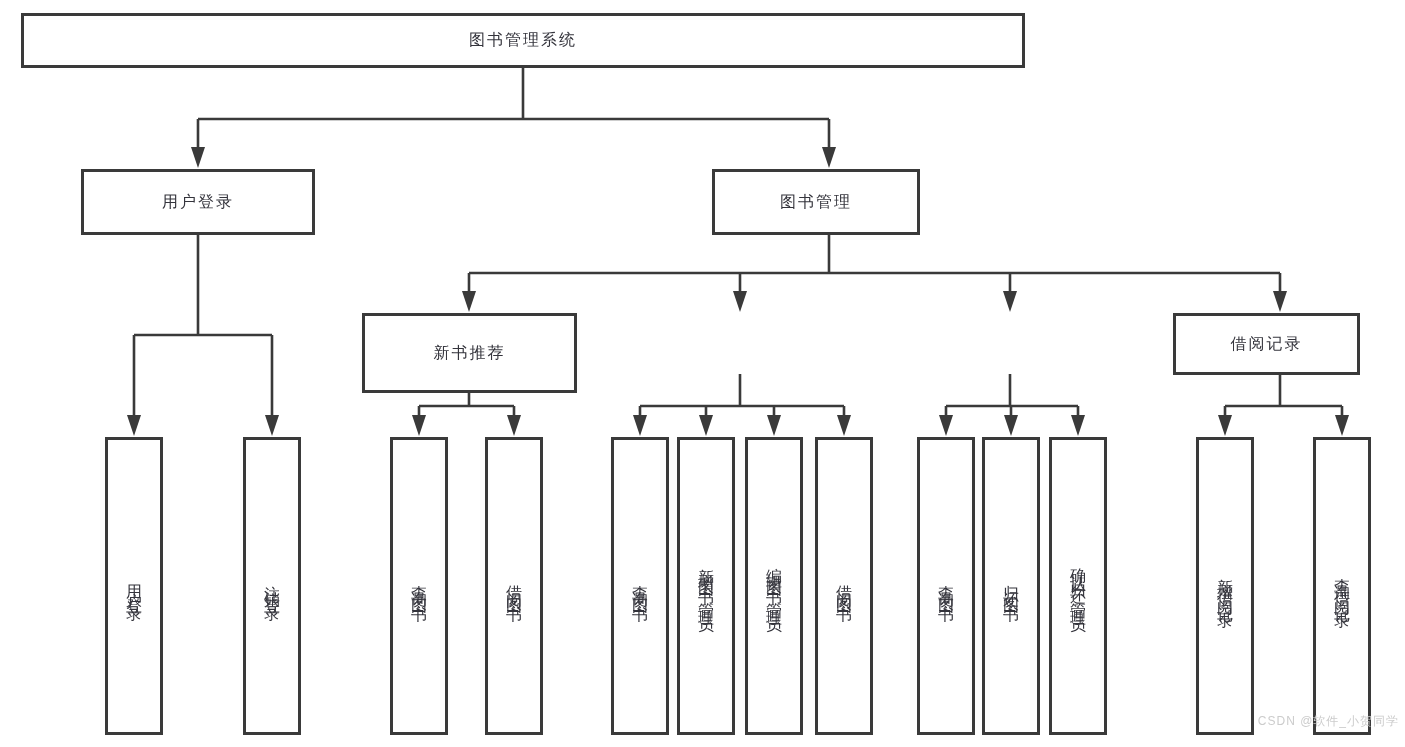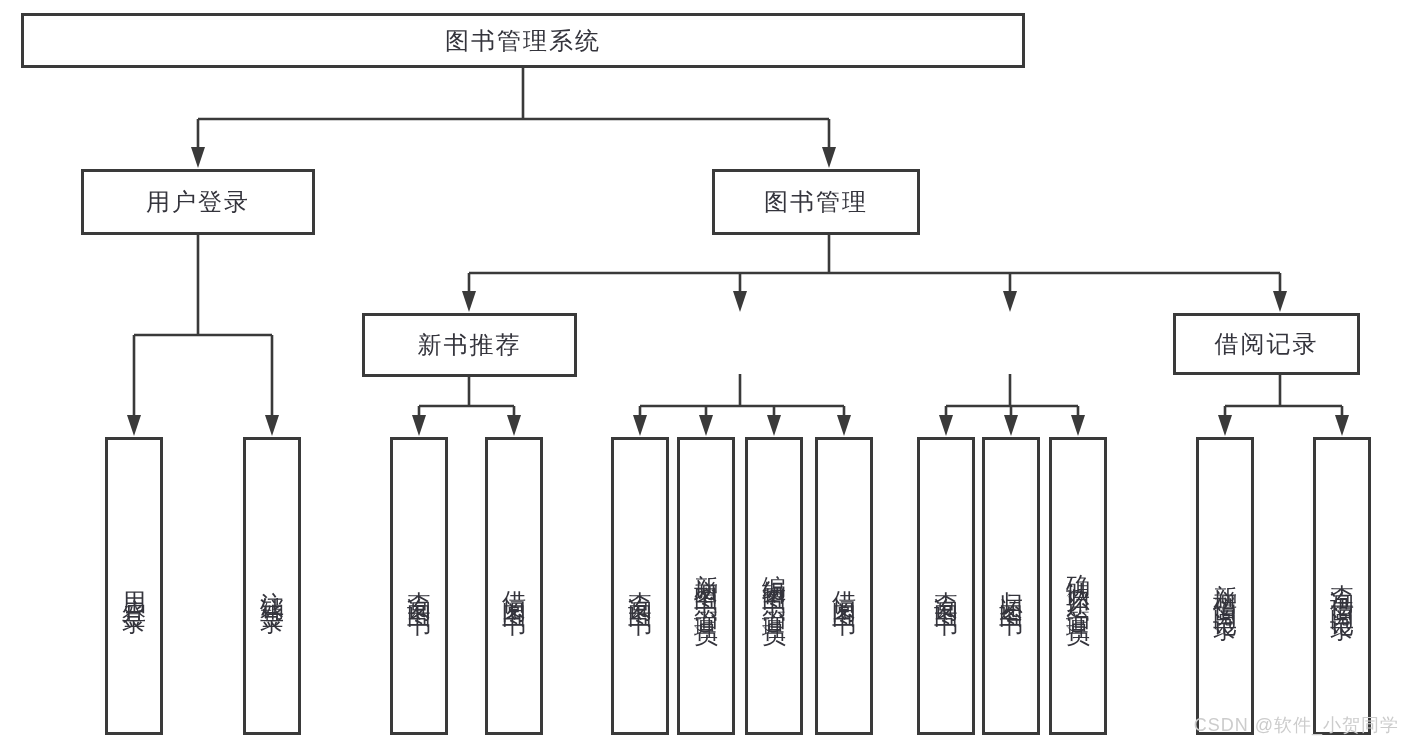--- a/index.html
+++ b/index.html
@@ -4,23 +4,23 @@
 <style>
   * { box-sizing: border-box; }
   html,body { margin:0; padding:0; background:#fff; }
   body { font-family:"Liberation Sans","DejaVu Sans",sans-serif; color:var(--text,#34343c); }
   .canvas { position:relative; width:1405px; height:747px; background:var(--background,#ffffff); overflow:hidden; }
   svg.connectors { position:absolute; left:0; top:0; z-index:1; }
   .wire { stroke:var(--line,#3a3a3a); stroke-width:2.6; fill:none; }
   .arrowhead { fill:var(--line,#3a3a3a); stroke:none; }
   .node { position:absolute; z-index:2; background:#fff; border:3px solid var(--line,#3a3a3a);
           display:flex; align-items:center; justify-content:center;
-          font-size:24px; letter-spacing:2px; white-space:nowrap; }
+          font-size:16px; letter-spacing:2px; white-space:nowrap; }
   .node.leaf span { writing-mode:vertical-rl; letter-spacing:7px; line-height:1; }
-  .watermark { position:absolute; z-index:3; right:6px; top:713px; font-size:18px;
+  .watermark { position:absolute; z-index:3; right:6px; top:713px; font-size:12px;
                color:var(--watermark,#cccccc); letter-spacing:1px; }
 </style>
 </head>
 <body>
 
 <div class="canvas">
 
   <svg class="connectors" width="1405" height="747" viewBox="0 0 1405 747" aria-hidden="true">
 
     <path class="wire" d="M523,68 V119 M198,119 H829 M198,119 V154 M829,119 V154"></path>
@@ -61,21 +61,21 @@
     <span>图书管理系统</span>
   </div>
 
   <div class="node" style="left:81px;top:169px;width:234px;height:66px">
     <span>用户登录</span>
   </div>
   <div class="node" style="left:712px;top:169px;width:208px;height:66px">
     <span>图书管理</span>
   </div>
 
-  <div class="node" style="left:362px;top:313px;width:215px;height:64px">
+  <div class="node" style="left:362px;top:313px;width:215px;height:80px">
     <span>新书推荐</span>
   </div>
   <div class="node" style="left:1173px;top:313px;width:187px;height:62px">
     <span>借阅记录</span>
   </div>
 
   <div class="node leaf" style="left:105px;top:437px;width:58px;height:298px">
     <span>用户登录</span>
   </div>
   <div class="node leaf" style="left:243px;top:437px;width:58px;height:298px">

